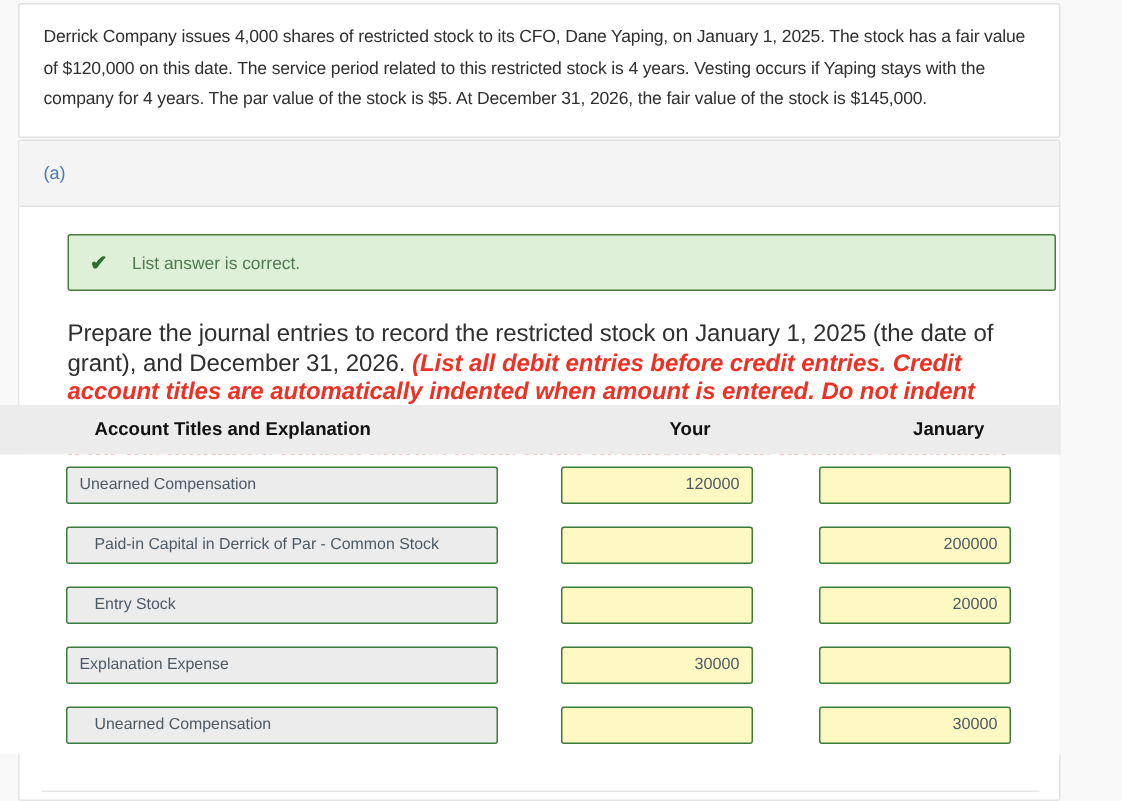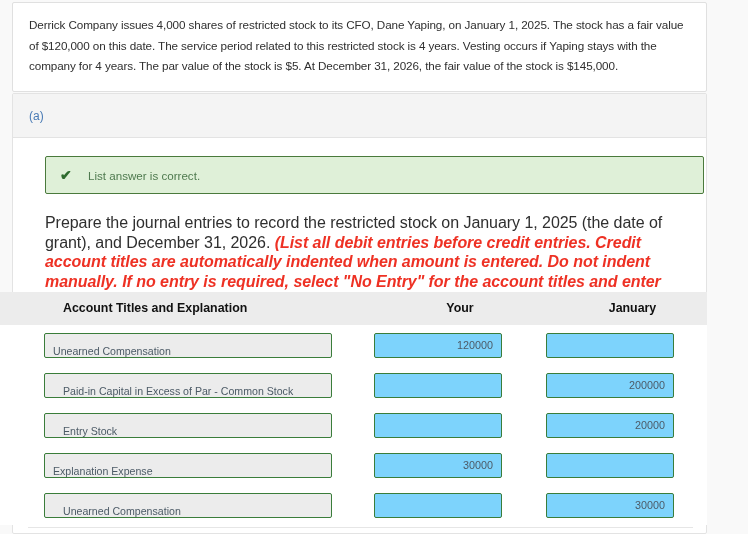--- a/index.html
+++ b/index.html
@@ -105,21 +105,21 @@
   .instr-em {
     color: #ee3124;
     font-style: italic;
     font-weight: bold;
   }
 
   
   .table-wrap {
     position: absolute;
     left: 0;
-    top: 292px;
+    top: 270px;
     width: 707px;
     overflow: hidden;
   }
   .jtable {
     position: relative;
     width: 860px;
     margin-left: -141px;
     border-collapse: collapse;
     table-layout: fixed;
   }
@@ -157,28 +157,28 @@
     width: 288px;
     height: 25px;
     background: #ececec;
     border: 1px solid #3a7d3a;
     border-radius: 2px;
     font-family: "Liberation Sans", sans-serif;
     font-size: 10.6px;
     color: #4c5a66;
     padding: 0 6px 0 8px;
     display: flex;
-    align-items: flex-end;
+    align-items: center;
   }
   .text-field.indented { padding-left: 18px; }
 
   .amount-field {
     width: 128px;
     height: 25px;
-    background: #7dd3fc;
+    background: #fef9c3;
     border: 1px solid #3a7d3a;
     border-radius: 2px;
     font-family: "Liberation Sans", sans-serif;
     font-size: 10.8px;
     color: #4c5a66;
     padding: 0 8px 0 6px;
     display: flex;
     align-items: center;
     justify-content: flex-end;
   }
@@ -251,21 +251,21 @@
             <td class="td-credit">
               <div class="amount-field">
                 <span></span>
               </div>
             </td>
           </tr>
           <tr>
             <td class="td-date"></td>
             <td class="td-account">
               <div class="text-field indented">
-                <span>Paid-in Capital in Excess of Par - Common Stock</span>
+                <span>Paid-in Capital in Derrick of Par - Common Stock</span>
               </div>
             </td>
             <td class="td-debit">
               <div class="amount-field">
                 <span></span>
               </div>
             </td>
             <td class="td-credit">
               <div class="amount-field">
                 <span>200000</span>

